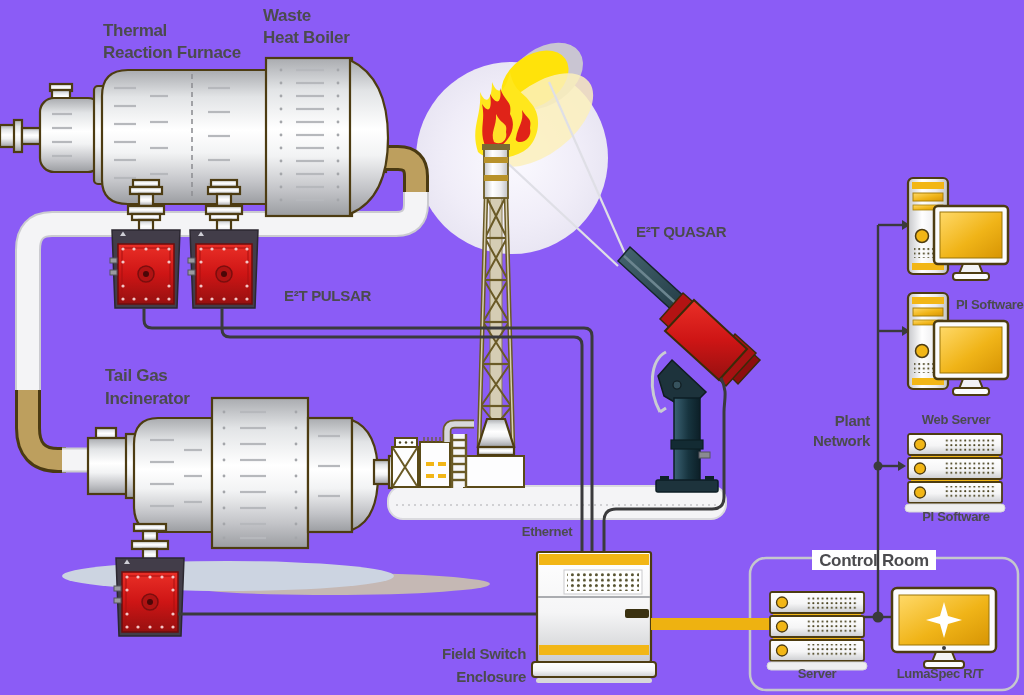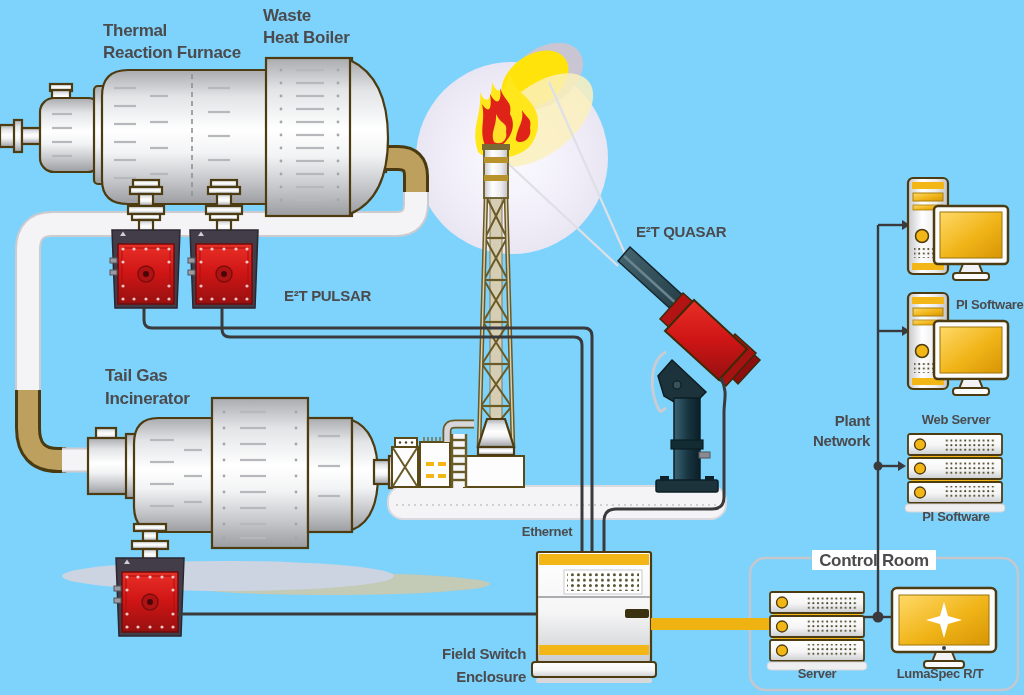--- a/index.html
+++ b/index.html
@@ -1,16 +1,16 @@
 <!DOCTYPE html>
 <html><head>
 <meta charset="utf-8">
 <style>
   html,body{margin:0;padding:0;background:#ffffff;}
-  #stage{position:relative;width:1024px;height:695px;background:#7dd3fc;overflow:hidden;}
+  #stage{position:relative;width:1024px;height:695px;background:#8b5cf6;overflow:hidden;}
   svg{display:block;}
   .lbl{font-family:"Liberation Sans",sans-serif;font-weight:bold;fill:#4b4b4e;letter-spacing:-0.3px;}
   .s17{font-size:17px;} .s15{font-size:15px;} .s13{font-size:13px;}
   .mid{text-anchor:middle;} .end{text-anchor:end;}
   .mv{fill:url(#metalV);stroke:#4d3c12;stroke-width:2.2;}
   .mh{fill:url(#metalH);stroke:#4d3c12;stroke-width:2.2;}
   .tick{stroke:#b6b8bc;stroke-width:2.2;}
   .dotc{fill:#a4a6aa;}
   .cable{stroke:#3a3a3c;stroke-width:3;fill:none;}
   .net{stroke:#3a3a3c;stroke-width:2.4;fill:none;}

